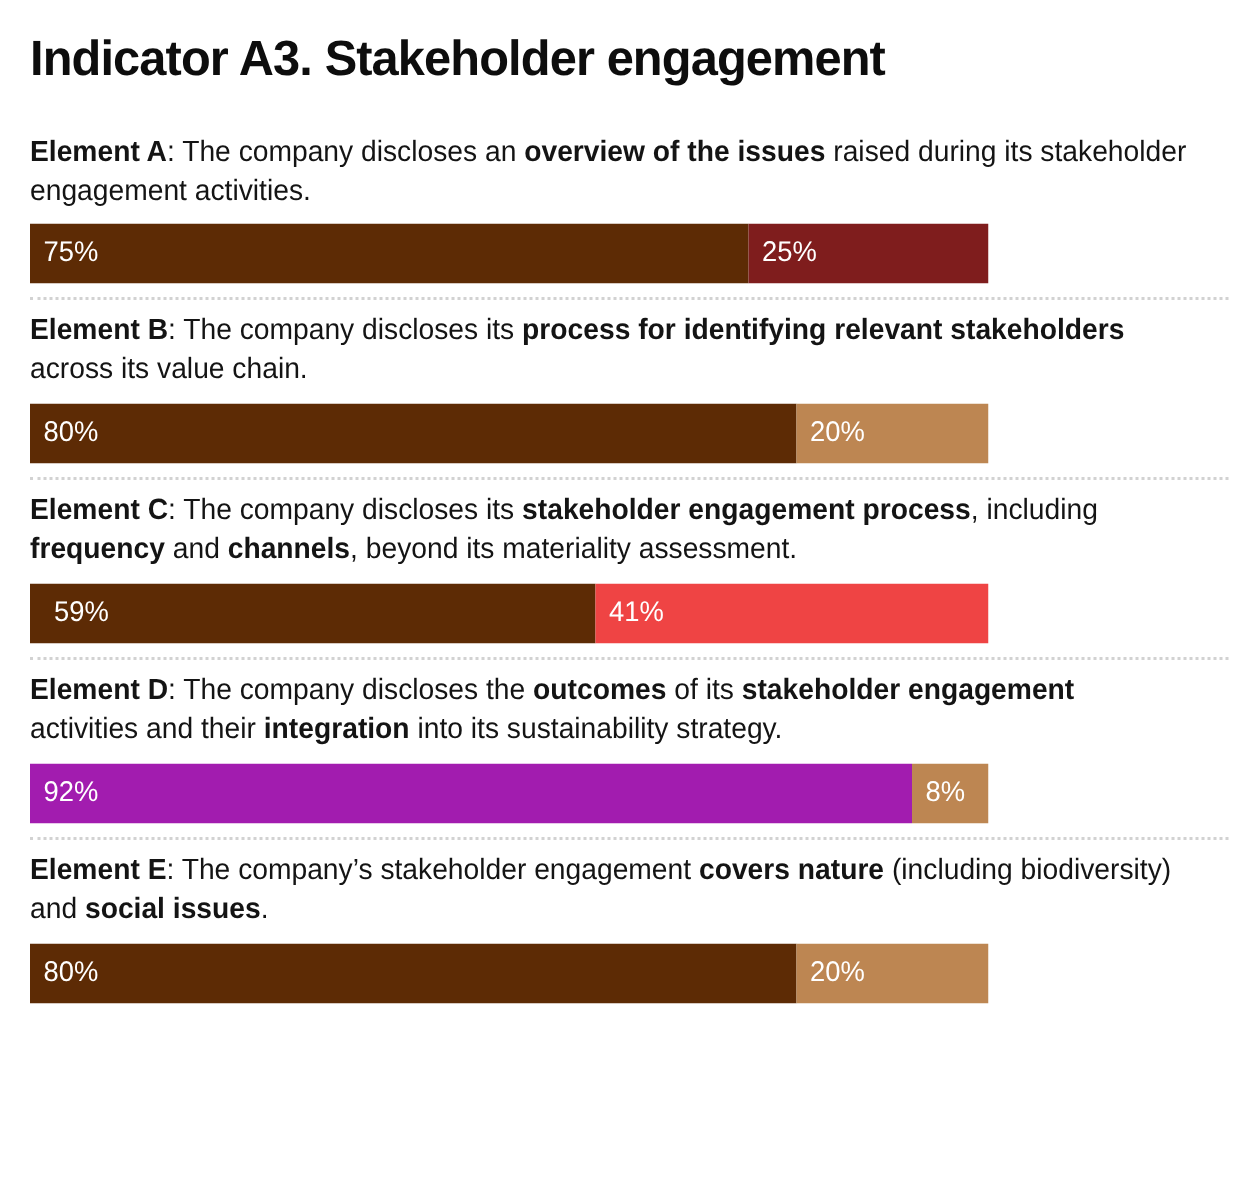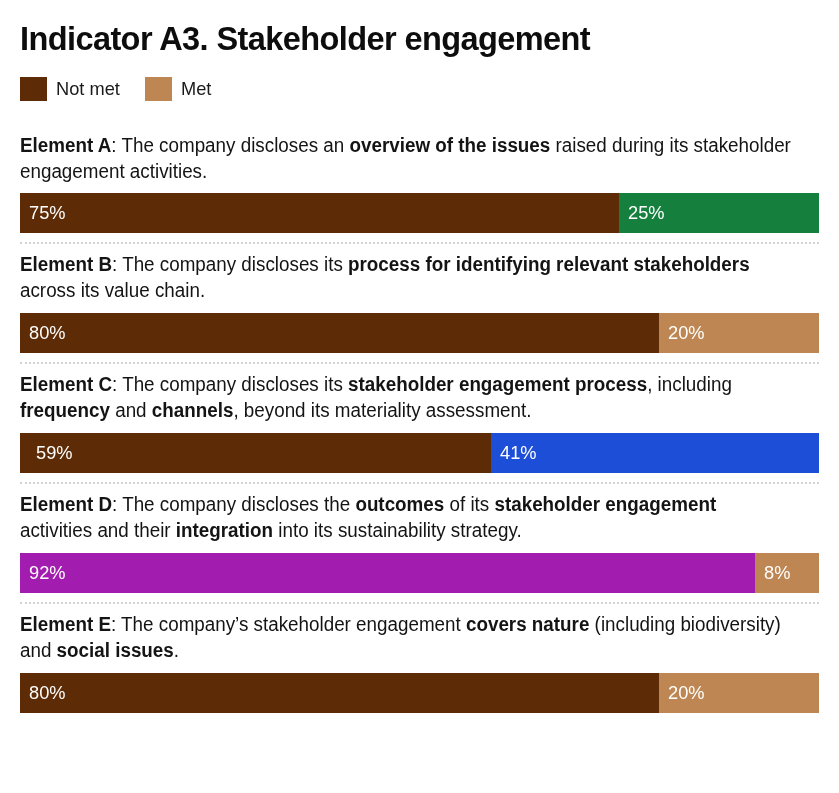--- a/index.html
+++ b/index.html
@@ -86,21 +86,21 @@
     max-width: 830px;
   }
   .element-desc b {
     font-weight: bold;
   }
 
   
   .bar {
     display: flex;
     height: 40px;
-    width: 799px;
+    width: 639px;
     overflow: hidden;
   }
   .bar-seg {
     display: flex;
     align-items: center;
     box-sizing: border-box;
     padding-left: 9px;
     overflow: hidden;
   }
   .bar-seg .seg-label {
@@ -111,39 +111,29 @@
     transform-origin: left center;
   }
 </style>
 </head>
 <body>
 
 <div class="page">
 
   <h1 class="chart-title">Indicator A3. Stakeholder engagement</h1>
 
-  <div class="legend" id="legend-root">
-      <div class="legend-item">
-        <span class="legend-swatch" style="background: rgb(93, 43, 5);"></span>
-        <span class="legend-label">Not met</span>
-      </div>
-      <div class="legend-item">
-        <span class="legend-swatch" style="background: rgb(189, 134, 82);"></span>
-        <span class="legend-label">Met</span>
-      </div>
-    </div>
 
   <div class="elements" id="elements-root">
       <div class="element-row">
         <p class="element-desc"><b>Element A</b>: The company discloses an <b>overview of the issues</b> raised during its stakeholder engagement activities.</p>
         <div class="bar">
           <div class="bar-seg" style="width: 75%; background: rgb(93, 43, 5);">
             <span class="seg-label">75%</span>
           </div>
-          <div class="bar-seg" style="width: 25%; background: #15803d;">
+          <div class="bar-seg" style="width: 25%; background: #7f1d1d;">
             <span class="seg-label">25%</span>
           </div>
         </div>
       </div>
       <div class="element-sep"></div>
       <div class="element-row">
         <p class="element-desc"><b>Element B</b>: The company discloses its <b>process for identifying relevant stakeholders</b> across its value chain.</p>
         <div class="bar">
           <div class="bar-seg" style="width: 80%; background: rgb(93, 43, 5);">
             <span class="seg-label">80%</span>
@@ -153,21 +143,21 @@
           </div>
         </div>
       </div>
       <div class="element-sep"></div>
       <div class="element-row">
         <p class="element-desc"><b>Element C</b>: The company discloses its <b>stakeholder engagement process</b>, including <b>frequency</b> and <b>channels</b>, beyond its materiality assessment.</p>
         <div class="bar">
           <div class="bar-seg" style="width: 59%; background: rgb(93, 43, 5); padding-left: 16px;">
             <span class="seg-label">59%</span>
           </div>
-          <div class="bar-seg" style="width: 41%; background: #1d4ed8;">
+          <div class="bar-seg" style="width: 41%; background: #ef4444;">
             <span class="seg-label">41%</span>
           </div>
         </div>
       </div>
       <div class="element-sep"></div>
       <div class="element-row">
         <p class="element-desc"><b>Element D</b>: The company discloses the <b>outcomes</b> of its <b>stakeholder engagement</b> activities and their <b>integration</b> into its sustainability strategy.</p>
         <div class="bar">
           <div class="bar-seg" style="width: 92%; background: #a21caf;">
             <span class="seg-label">92%</span>

